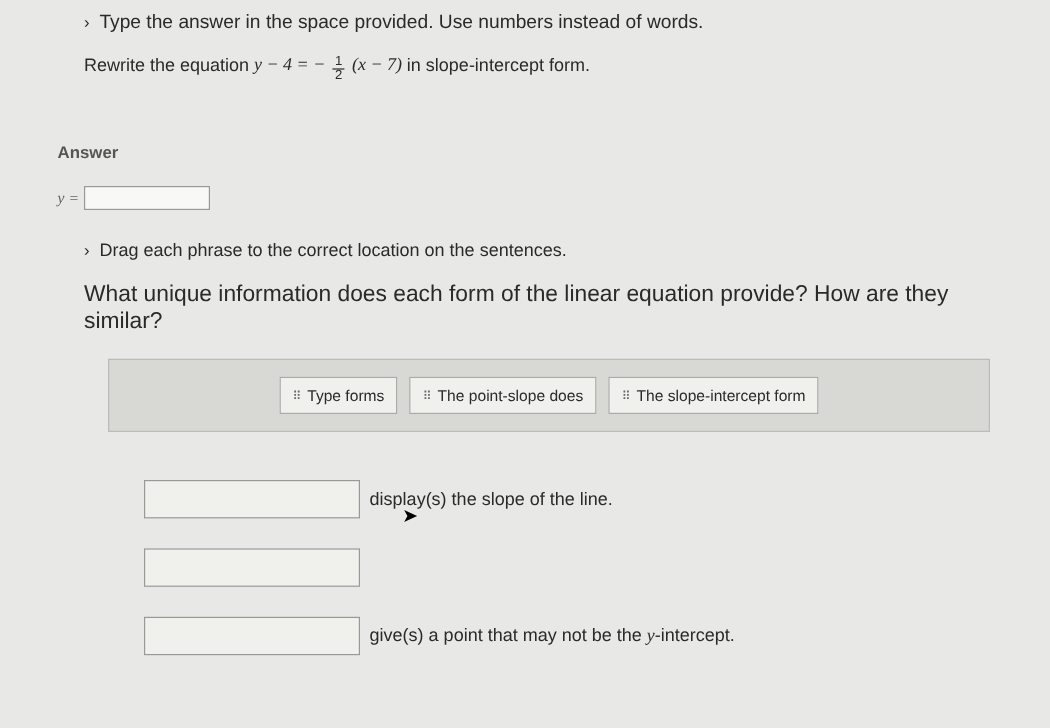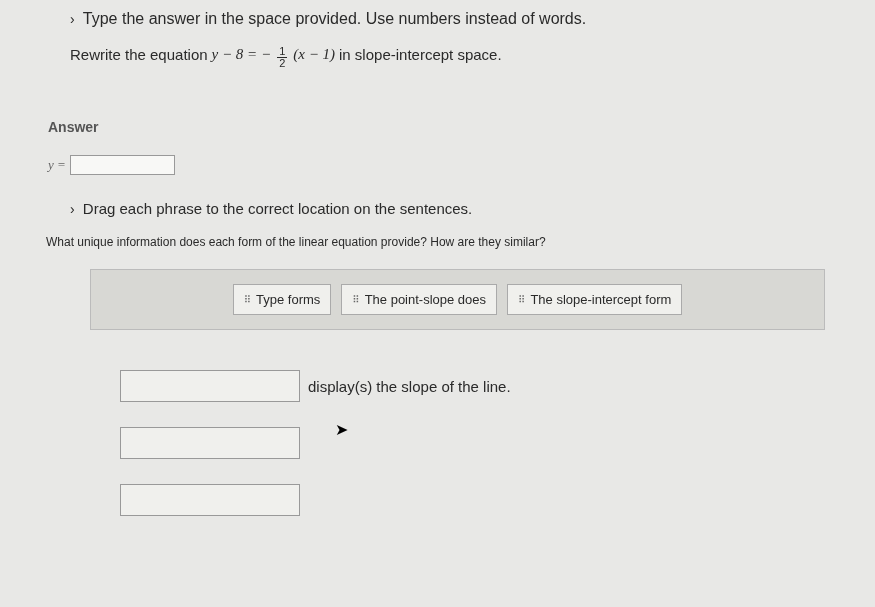--- a/index.html
+++ b/index.html
@@ -82,22 +82,22 @@
       border: 1px solid #999;
       background: #f8f8f6;
     }
     .drag-instruction {
       font-weight: normal;
       font-size: 15px;
       margin-left: 40px;
       margin-bottom: 18px;
     }
     .question-text {
-      font-size: 12px;
-      margin-left: 16px;
+      font-size: 19px;
+      margin-left: 40px;
       margin-bottom: 20px;
     }
     .phrase-bank {
       background: #d8d8d4;
       border: 1px solid #bbb;
       margin: 0 20px 40px 60px;
       padding: 14px;
       display: flex;
       justify-content: center;
       gap: 10px;
@@ -148,27 +148,27 @@
 </head>
 <body>
 
 <div class="instruction-header">
   <span class="chevron">›</span>
   <span>Type the answer in the space provided. Use numbers instead of words.</span>
 </div>
 
 <div class="rewrite-line">
   <span>Rewrite the equation </span>
-  <span class="math">y − 8 = −</span>
+  <span class="math">y − 4 = −</span>
   <span class="frac">
     <span class="num">1</span>
     <span class="den">2</span>
   </span>
-  <span class="math"> (x − 1)</span>
-  <span> in slope-intercept space.</span>
+  <span class="math"> (x − 7)</span>
+  <span> in slope-intercept form.</span>
 </div>
 
 <div class="answer-label">Answer</div>
 
 <div class="y-equals">
   <span class="y-equals-label">y =</span>
   <input type="text" class="answer-input" style="">
 </div>
 
 <div class="drag-instruction">
@@ -197,15 +197,18 @@
   <div class="drop-zone"></div>
   <span class="sentence-text">display(s) the slope of the line.</span>
 </div>
 
 <div class="sentence-row">
   <div class="drop-zone"></div>
 </div>
 
 <div class="sentence-row">
   <div class="drop-zone"></div>
+  <span class="sentence-text">
+    <span>give(s) a point that may not be the </span><span class="y-var">y</span><span>-intercept.</span>
+  </span>
 </div>
 
 <div class="cursor-arrow">➤</div>
 
 </body></html>

